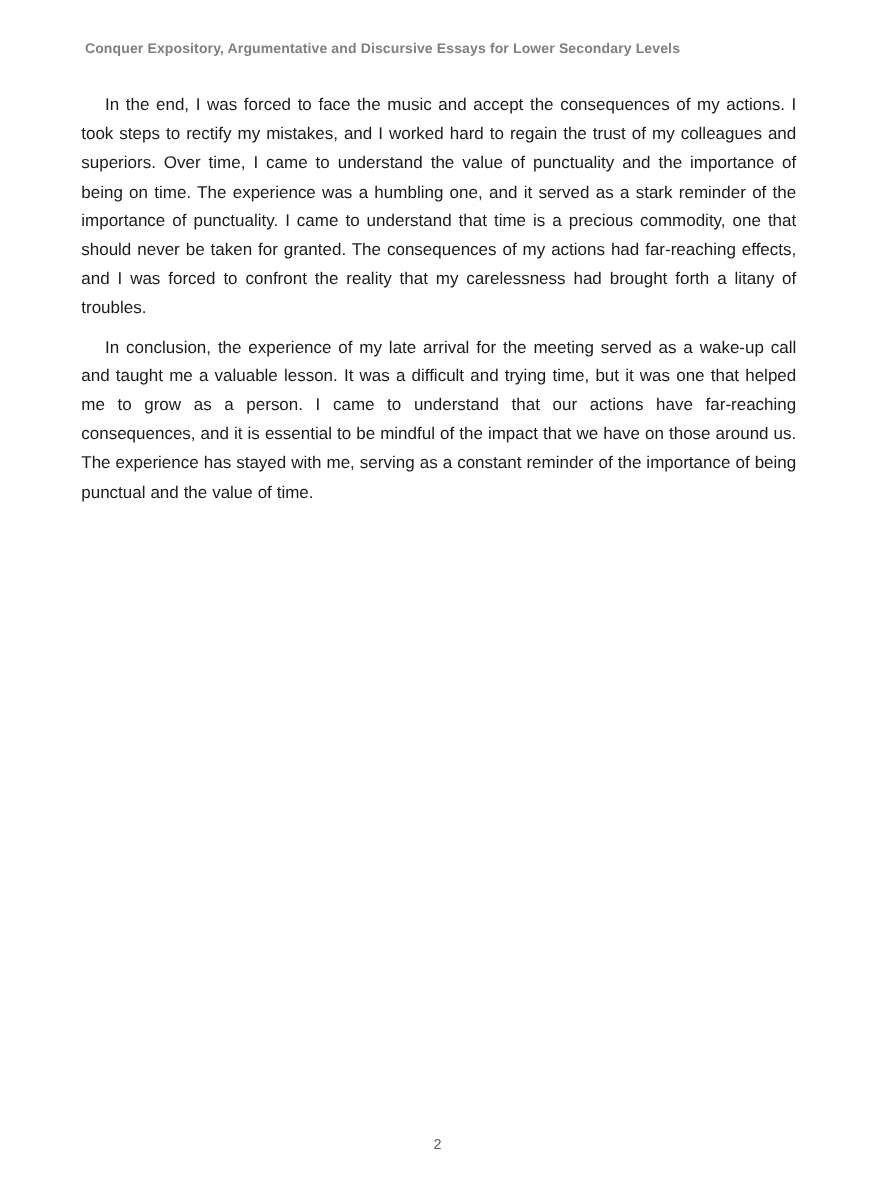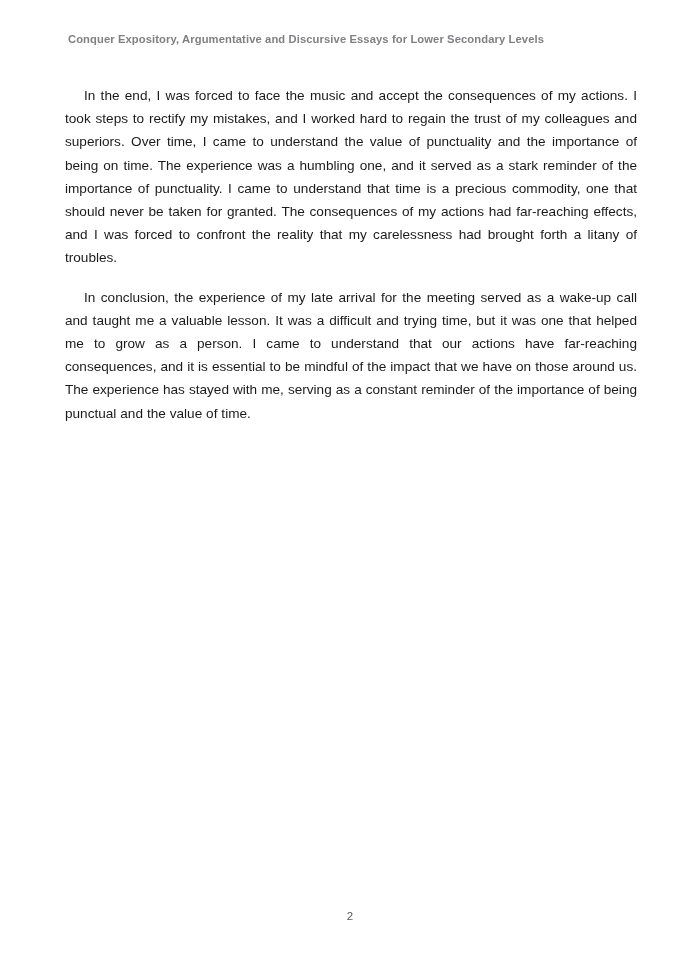--- a/index.html
+++ b/index.html
@@ -37,21 +37,21 @@
   }
 
   .body-block {
     position: absolute;
     top: 68px;
     left: 65px;
     width: 572px;
   }
 
   .para {
-    margin: 16px 0 8px 0;
+    margin: 4px 0 8px 0;
     font-size: 13.6px;
     line-height: 23.2px;
     color: #1b1b1d;
     text-align: justify;
     text-indent: 19px;
     text-justify: inter-word;
     word-spacing: 0.01em;
   }
 
   .para:last-child {

